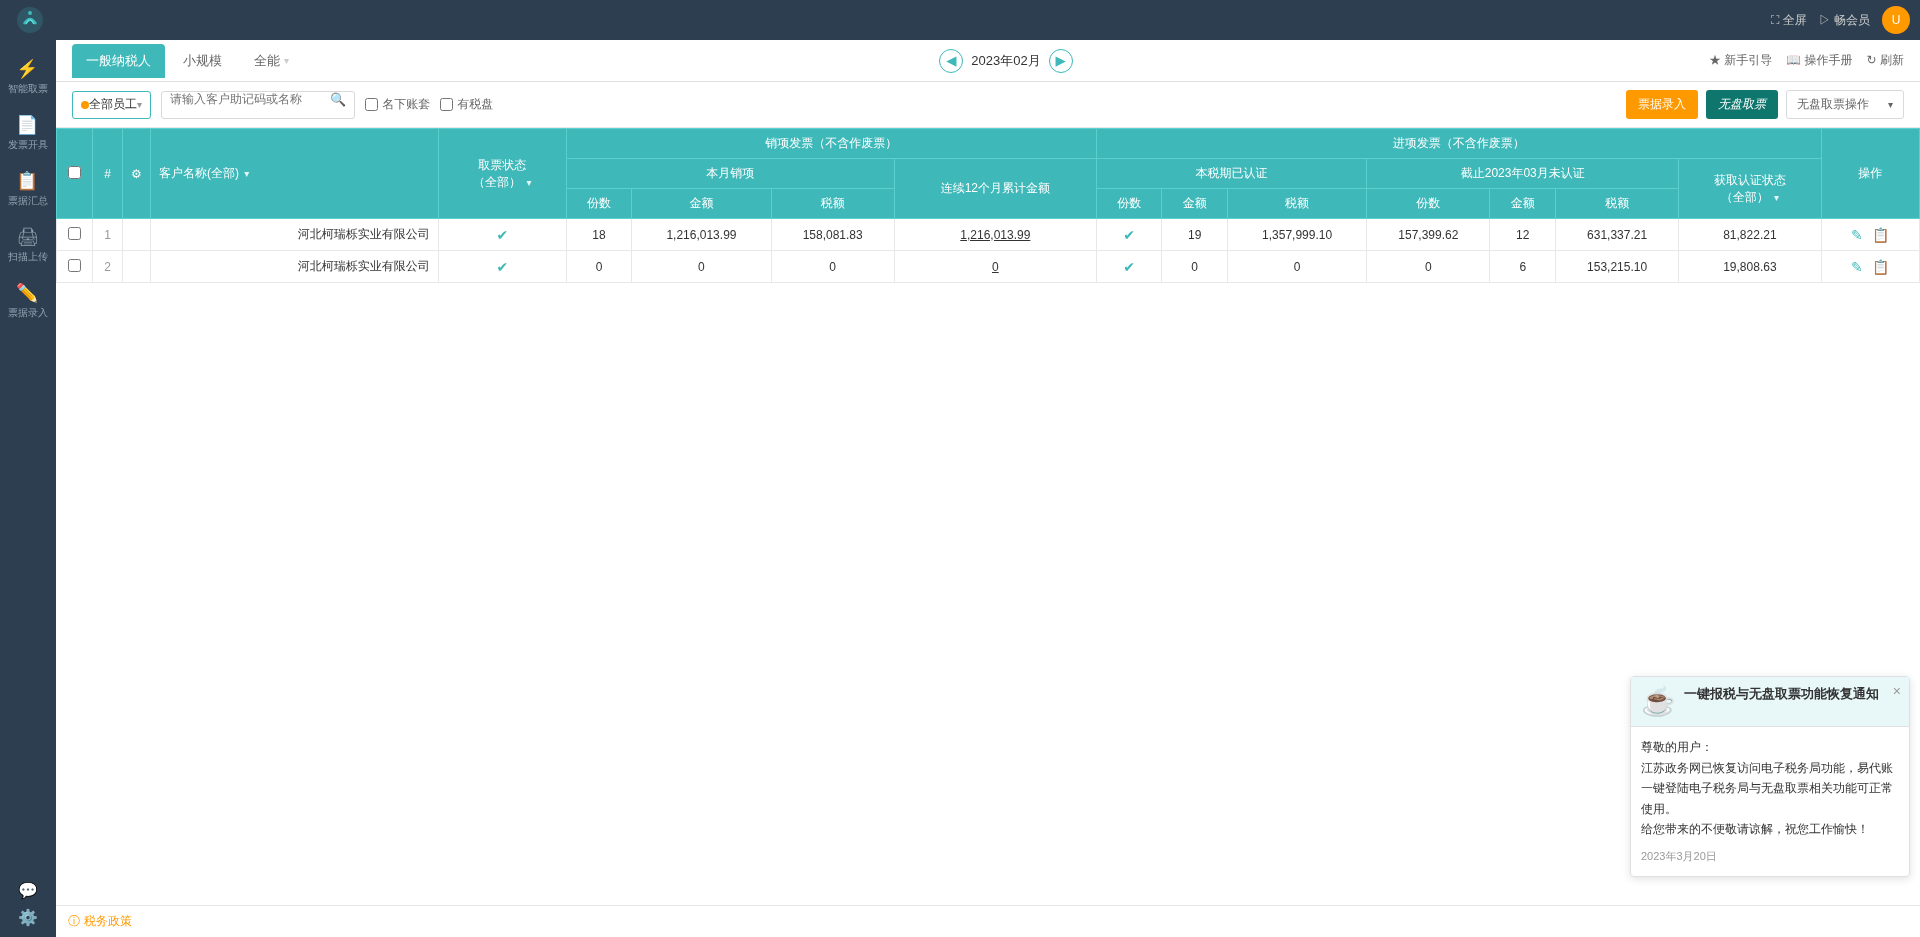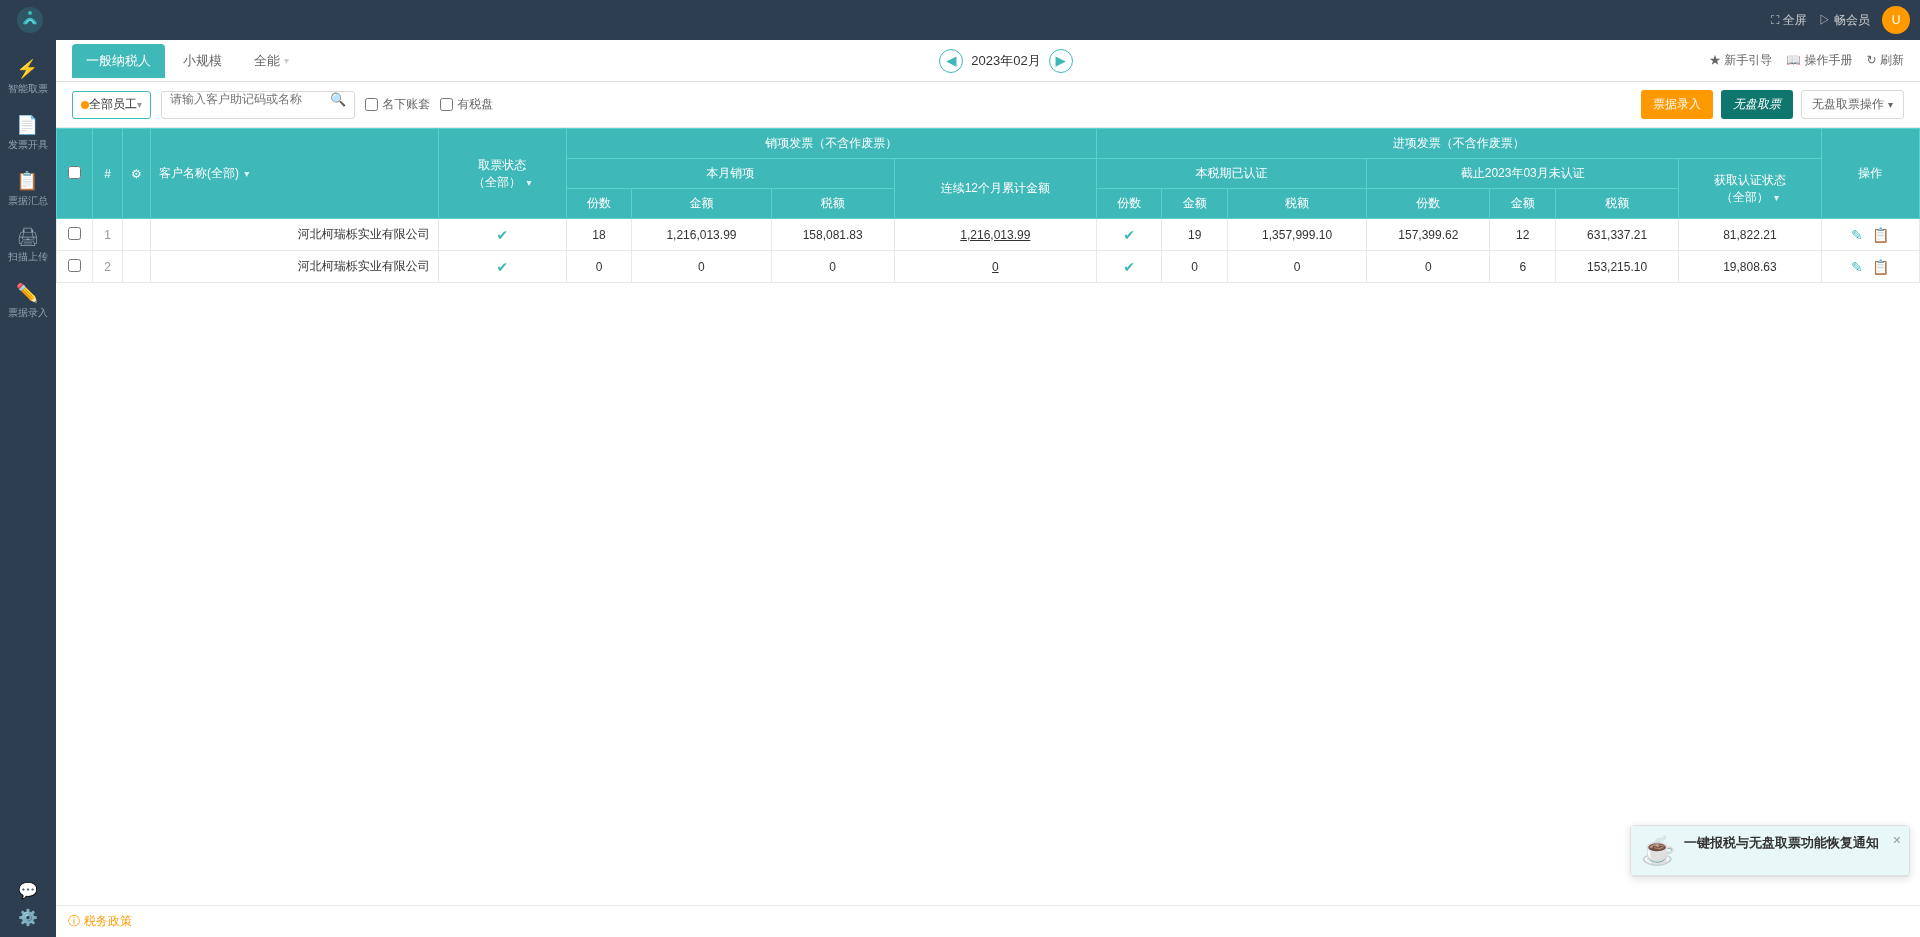--- a/index.html
+++ b/index.html
@@ -81,21 +81,21 @@
       display: flex; align-items: flex-start; border: 1px solid #d9d9d9;
       border-radius: 3px; height: 28px; padding: 0 8px; background: #fff;
     }
     .search-input-wrap input { border: none; outline: none; font-size: 12px; width: 160px; color: #999; }
     .search-icon { color: #999; font-size: 13px; cursor: pointer; }
     .checkbox-wrap { display: flex; align-items: center; gap: 4px; font-size: 12px; color: #666; cursor: pointer; }
     .checkbox-wrap input { cursor: pointer; }
     .action-bar-right { margin-left: auto; display: flex; gap: 8px; }
     .btn-primary { background: #f90; color: #fff; border: none; border-radius: 3px; padding: 5px 12px; cursor: pointer; font-size: 12px; }
     .btn-teal { background: #0f766e; color: #fff; border: none; border-radius: 3px; padding: 5px 12px; cursor: pointer; font-size: 12px; font-style: italic; }
-    .btn-dropdown { background: #fff; color: #666; border: 1px solid #d9d9d9; border-radius: 3px; padding: 5px 10px; cursor: pointer; font-size: 12px; display: flex; align-items: center; gap: 4px; }
+    .btn-dropdown { background: #fff; color: #666; border: 1px solid #d9d9d9; border-radius: 3px; padding: 5px 10px; cursor: pointer; font-size: 12px; display: flex; align-items: center; gap: 19px; }
 
     
     .table-wrap { flex: 1; overflow-y: auto; overflow-x: auto; background: #fff; }
     table { width: 100%; border-collapse: collapse; }
     thead { background: #3eb8b8; color: #fff; }
     thead th {
       padding: 6px 8px; font-size: 12px; font-weight: normal;
       border: 1px solid #5ccfcf; text-align: center; white-space: nowrap;
     }
     tbody tr { background: #fff; }
@@ -337,18 +337,24 @@
 </div>
 
 <div class="notification-panel">
   <div class="notification-header">
     <div style="flex:1">
       <div style="font-size:28px;color:#3eb8b8;margin-right:8px;float:left">☕</div>
       <div style="font-weight:bold;font-size:13px;color:#333;margin-bottom:2px">一键报税与无盘取票功能恢复通知</div>
     </div>
     <span class="notification-close">×</span>
   </div>
+  <div class="notification-body">
+    <div>尊敬的用户：</div>
+    <div>江苏政务网已恢复访问电子税务局功能，易代账一键登陆电子税务局与无盘取票相关功能可正常使用。</div>
+    <div>给您带来的不便敬请谅解，祝您工作愉快！</div>
+    <div class="notification-date">2023年3月20日</div>
+  </div>
 </div>
 
 <div class="bottom-bar">
   <span style="color:#f90">ⓘ</span>
   <span style="margin-left:4px;cursor:pointer">税务政策</span>
 </div>
 
 </body></html>

